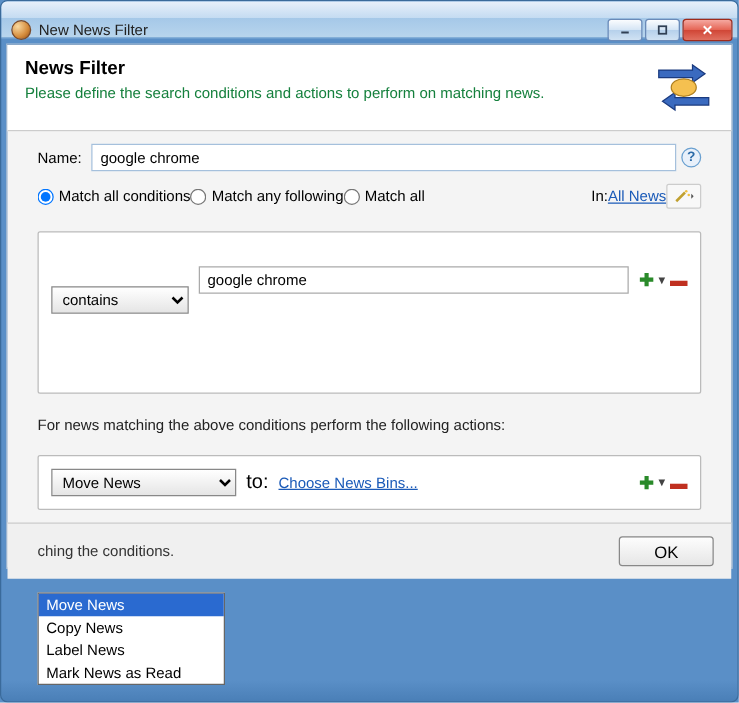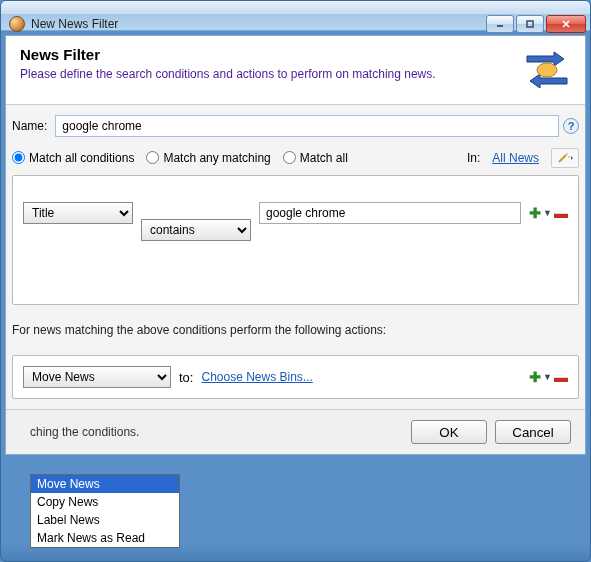--- a/index.html
+++ b/index.html
@@ -9,48 +9,48 @@
 .titlebar .icon-app { width: 16px; height: 16px; margin-right: 6px; border-radius: 50%; background: radial-gradient(circle at 30% 30%, #f9d9a0 0%, #d48a3a 60%, #8a4a1a 100%); border: 1px solid #7a4a2a; }
 .titlebar .title { flex: 1; font-size: 12px; color: #222; }
 .titlebar .winbtns { display: flex; gap: 2px; }
 .winbtn { width: 28px; height: 18px; border: 1px solid #6a8ab8; border-radius: 3px; background: linear-gradient(to bottom, #fafcfe 0%, #d5e5f5 49%, #b5d0eb 50%, #d0e2f3 100%); display: flex; align-items: center; justify-content: center; cursor: pointer; }
 .winbtn.close { width: 40px; background: linear-gradient(to bottom, #f5a8a0 0%, #e56555 49%, #d04535 50%, #e07060 100%); border-color: #a02a1a; }
 .winbtn svg { width: 10px; height: 10px; }
 .client { margin: 4px; background: #f4f4f4; border: 1px solid #8aa8c8; height: 420px; display: flex; flex-direction: column; }
 .header { background: #fff; border-bottom: 1px solid #ccc; padding: 10px 14px; display: flex; align-items: flex-start; }
 .header-left { flex: 1; }
 .header h1 { font-size: 15px; font-weight: bold; color: #000; margin-bottom: 4px; }
-.header p { font-size: 12px; color: #4c1d95; }
+.header p { font-size: 12px; color: #15803d; }
 .header-icon { width: 48px; height: 48px; display: flex; align-items: center; justify-content: center; }
-.body { flex: 1; padding: 10px 6px; display: flex; flex-direction: column; position: relative; justify-content: space-between; }
+.body { flex: 1; padding: 10px 24px; display: flex; flex-direction: column; position: relative; }
 .namerow { display: flex; align-items: center; margin-bottom: 10px; }
 .namerow label { margin-right: 8px; }
 .namerow input { flex: 1; height: 22px; border: 1px solid #a5c0dc; padding: 0 6px; font-size: 12px; background: #fff; }
 .help-icon { width: 16px; height: 16px; margin-left: 4px; border: 1px solid #6aa0d0; border-radius: 50%; display: flex; align-items: center; justify-content: center; color: #2a6aa8; font-size: 11px; font-weight: bold; cursor: pointer; background: #e8f0fa; }
-.matchrow { display: flex; align-items: center; gap: 12px; margin-bottom: 0; }
+.matchrow { display: flex; align-items: center; margin-bottom: 12px; }
 .radio-group { display: flex; align-items: center; gap: 4px; }
 .radio-group input { margin: 0; }
 .in-label { margin-left: auto; }
 .in-link, .choose-link { color: #1a5ab8; text-decoration: underline; cursor: pointer; }
 .wand-btn { width: 28px; height: 20px; border: 1px solid #ccc; background: #f8f8f8; display: flex; align-items: center; justify-content: center; cursor: pointer; border-radius: 2px; }
 .panel { background: #fff; border: 1px solid #bbb; border-radius: 2px; padding: 10px; }
 .panel.conditions { min-height: 130px; margin-top: 6px; }
 .panel.actions { min-height: 40px; margin-top: 4px; }
 .cond-row, .action-row { display: flex; align-items: center; gap: 8px; }
 select.combo { height: 22px; border: 1px solid #888; background: linear-gradient(to bottom, #fff, #e5e5e5); font-size: 12px; padding: 0 4px; }
 .combo.field { width: 110px; }
 .combo.op { width: 110px; margin-top: 33px; }
 input.val { flex: 1; height: 22px; border: 1px solid #aaa; padding: 0 6px; font-size: 12px; }
 .row-controls { display: flex; align-items: center; gap: 2px; margin-left: auto; }
 .plus-icon { color: #2a8a2a; font-weight: bold; font-size: 14px; cursor: pointer; }
 .arrow-icon { font-size: 9px; color: #444; cursor: pointer; }
 .minus-icon { color: #c03020; font-weight: bold; font-size: 14px; cursor: pointer; }
 .section-label { font-size: 12px; color: #222; margin-top: 18px; margin-bottom: 13px; }
 .combo.action { width: 148px; position: relative; }
-.to-label { font-size: 13px; }
+.to-label { font-size: 16px; }
 .footer { border-top: 1px solid #ccc; padding: 10px 14px; display: flex; align-items: center; background: #f0f0f0; }
 .footer-text { margin-left: 10px; font-size: 12px; color: #333; }
 .footer-spacer { flex: 1; }
 .dlg-btn { min-width: 76px; height: 24px; margin-left: 8px; border: 1px solid #888; background: linear-gradient(to bottom, #fdfdfd, #e6e6e6); cursor: pointer; border-radius: 3px; }
 .dropdown-list { position: absolute; left: 24px; top: 369px; width: 150px; background: #fff; border: 1px solid #666; z-index: 100; font-size: 12px; }
 .dropdown-list .item { padding: 2px 6px; cursor: pointer; white-space: nowrap; }
 .dropdown-list .item.selected { background: #2a6ad0; color: #fff; }
 </style>
 </head>
 <body>
@@ -101,41 +101,40 @@
         <div class="help-icon">?</div>
       </div>
 
       <div class="matchrow">
         <label class="radio-group">
             <input type="radio" name="m" checked="" style="">
             <span>Match all conditions</span>
           </label>
         <label class="radio-group">
             <input type="radio" name="m" style="">
-            <span>Match any matching</span>
+            <span>Match any following</span>
           </label>
         <label class="radio-group">
             <input type="radio" name="m" style="">
             <span>Match all</span>
           </label>
         <span class="in-label">In:</span>
         <a class="in-link">All News</a>
         <div class="wand-btn">
           <svg width="16" height="14" viewBox="0 0 16 14">
               <line x1="2" y1="11" x2="9" y2="4" stroke="#c0a030" stroke-width="2"></line>
               <circle cx="10" cy="3" r="1" fill="#f0c040"></circle>
               <circle cx="12" cy="6" r="1" fill="#f0c040"></circle>
               <polygon points="14,5 16,7 14,9" fill="#555"></polygon>
             </svg>
         </div>
       </div>
 
       <div class="panel conditions">
         <div class="cond-row">
-          <select class="combo field"><option>Title</option></select>
           <select class="combo op"><option>contains</option></select>
           <input class="val" type="text" value="google chrome" style="">
           <div class="row-controls">
             <span class="plus-icon">✚</span>
             <span class="arrow-icon">▼</span>
             <span class="minus-icon">▬</span>
           </div>
         </div>
       </div>
 
@@ -159,16 +158,15 @@
           <div class="item">Copy News</div>
           <div class="item">Label News</div>
           <div class="item">Mark News as Read</div>
         </div>
     </div>
 
     <div class="footer">
       <span class="footer-text">ching the conditions.</span>
       <div class="footer-spacer"></div>
       <button class="dlg-btn">OK</button>
-      <button class="dlg-btn">Cancel</button>
     </div>
   </div>
 </div>
 
 </body></html>

